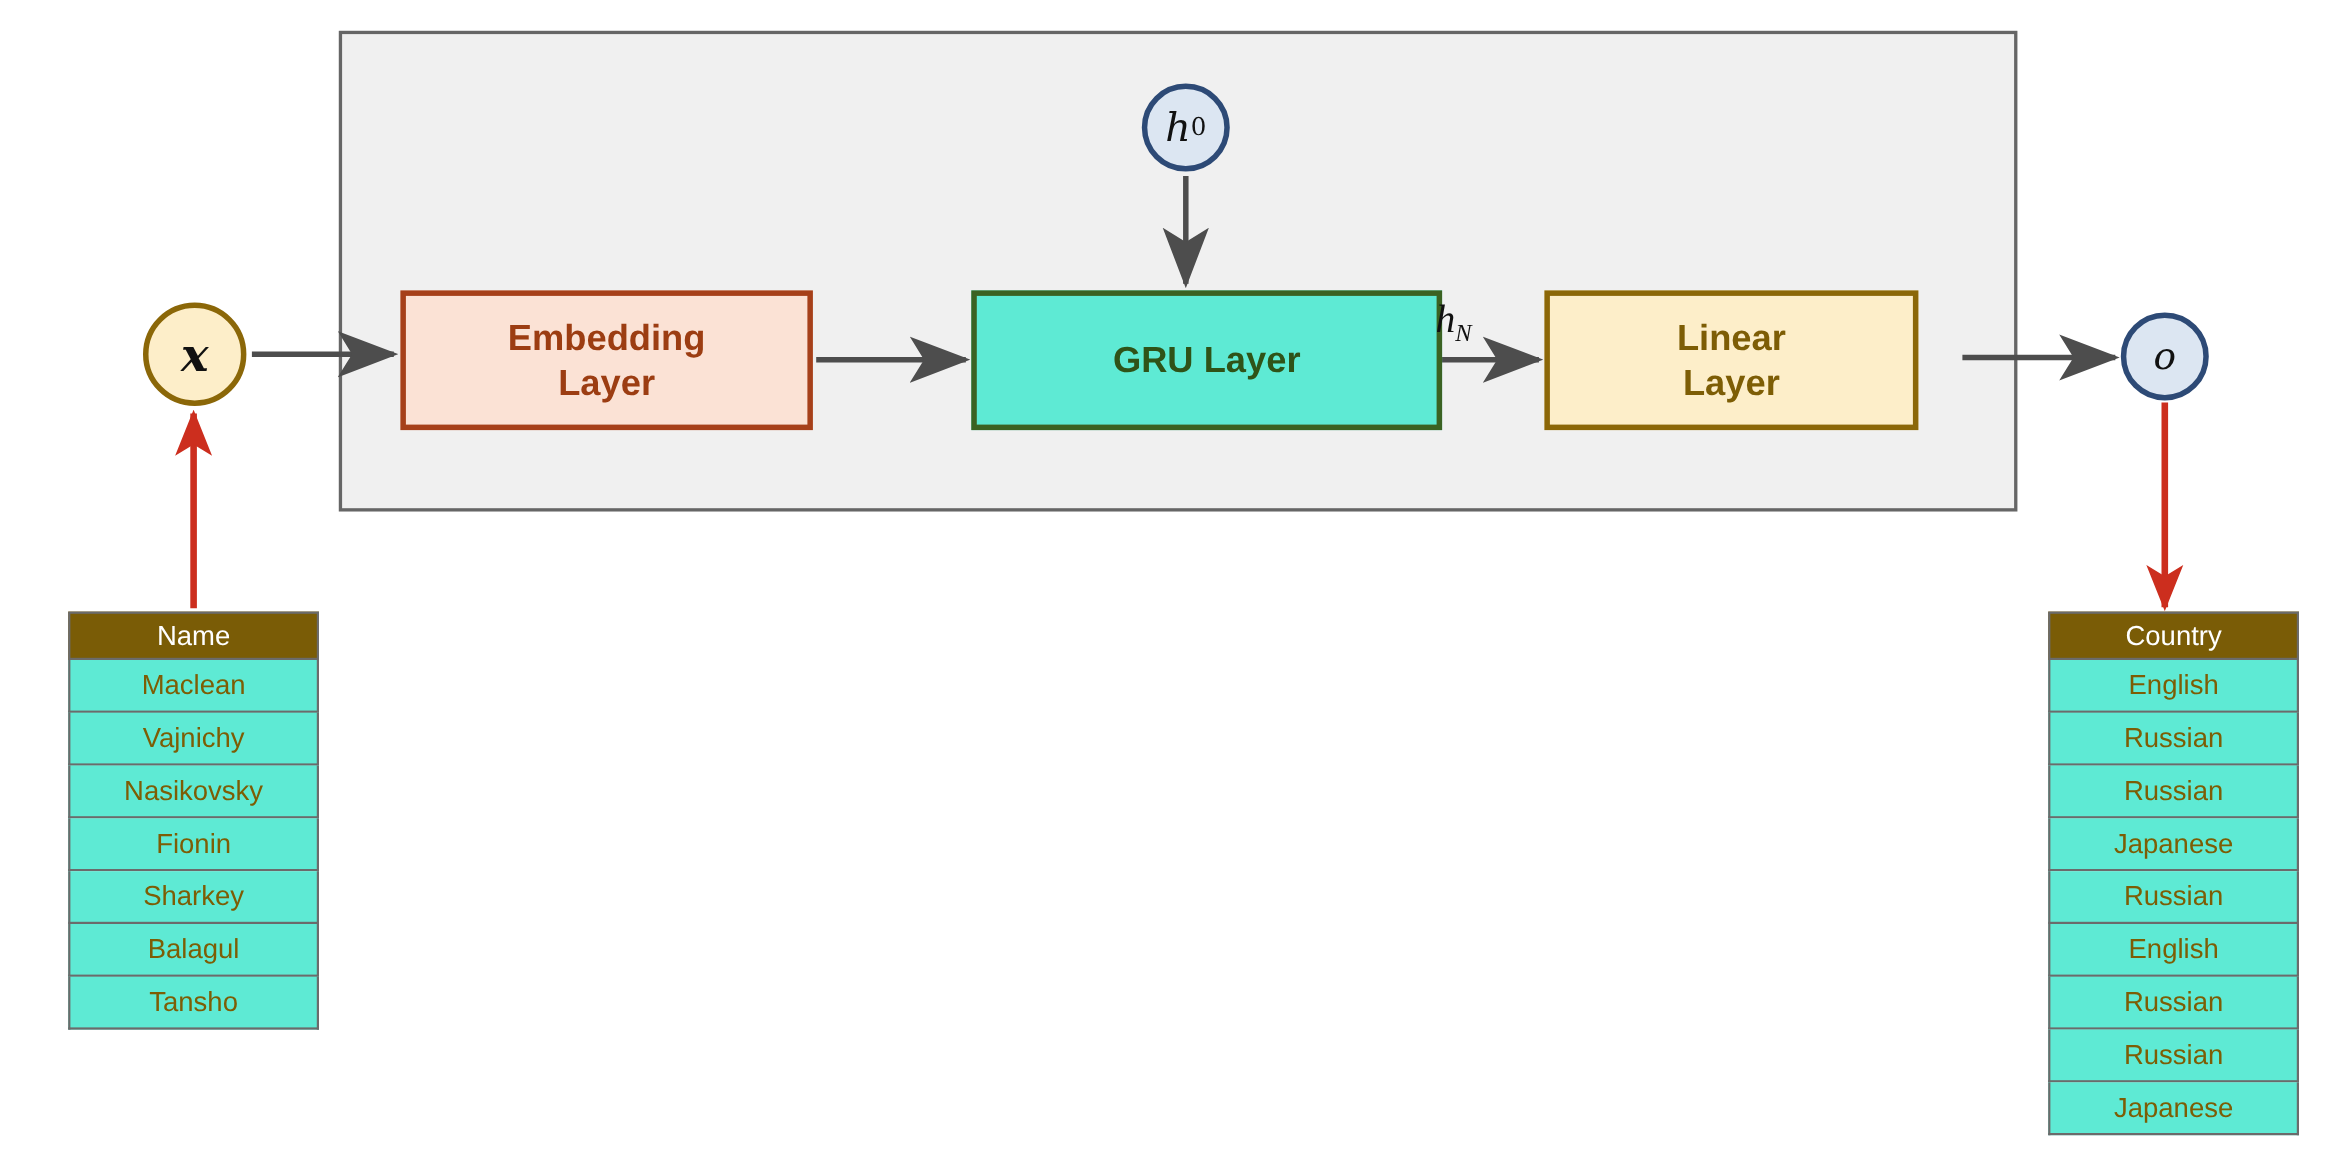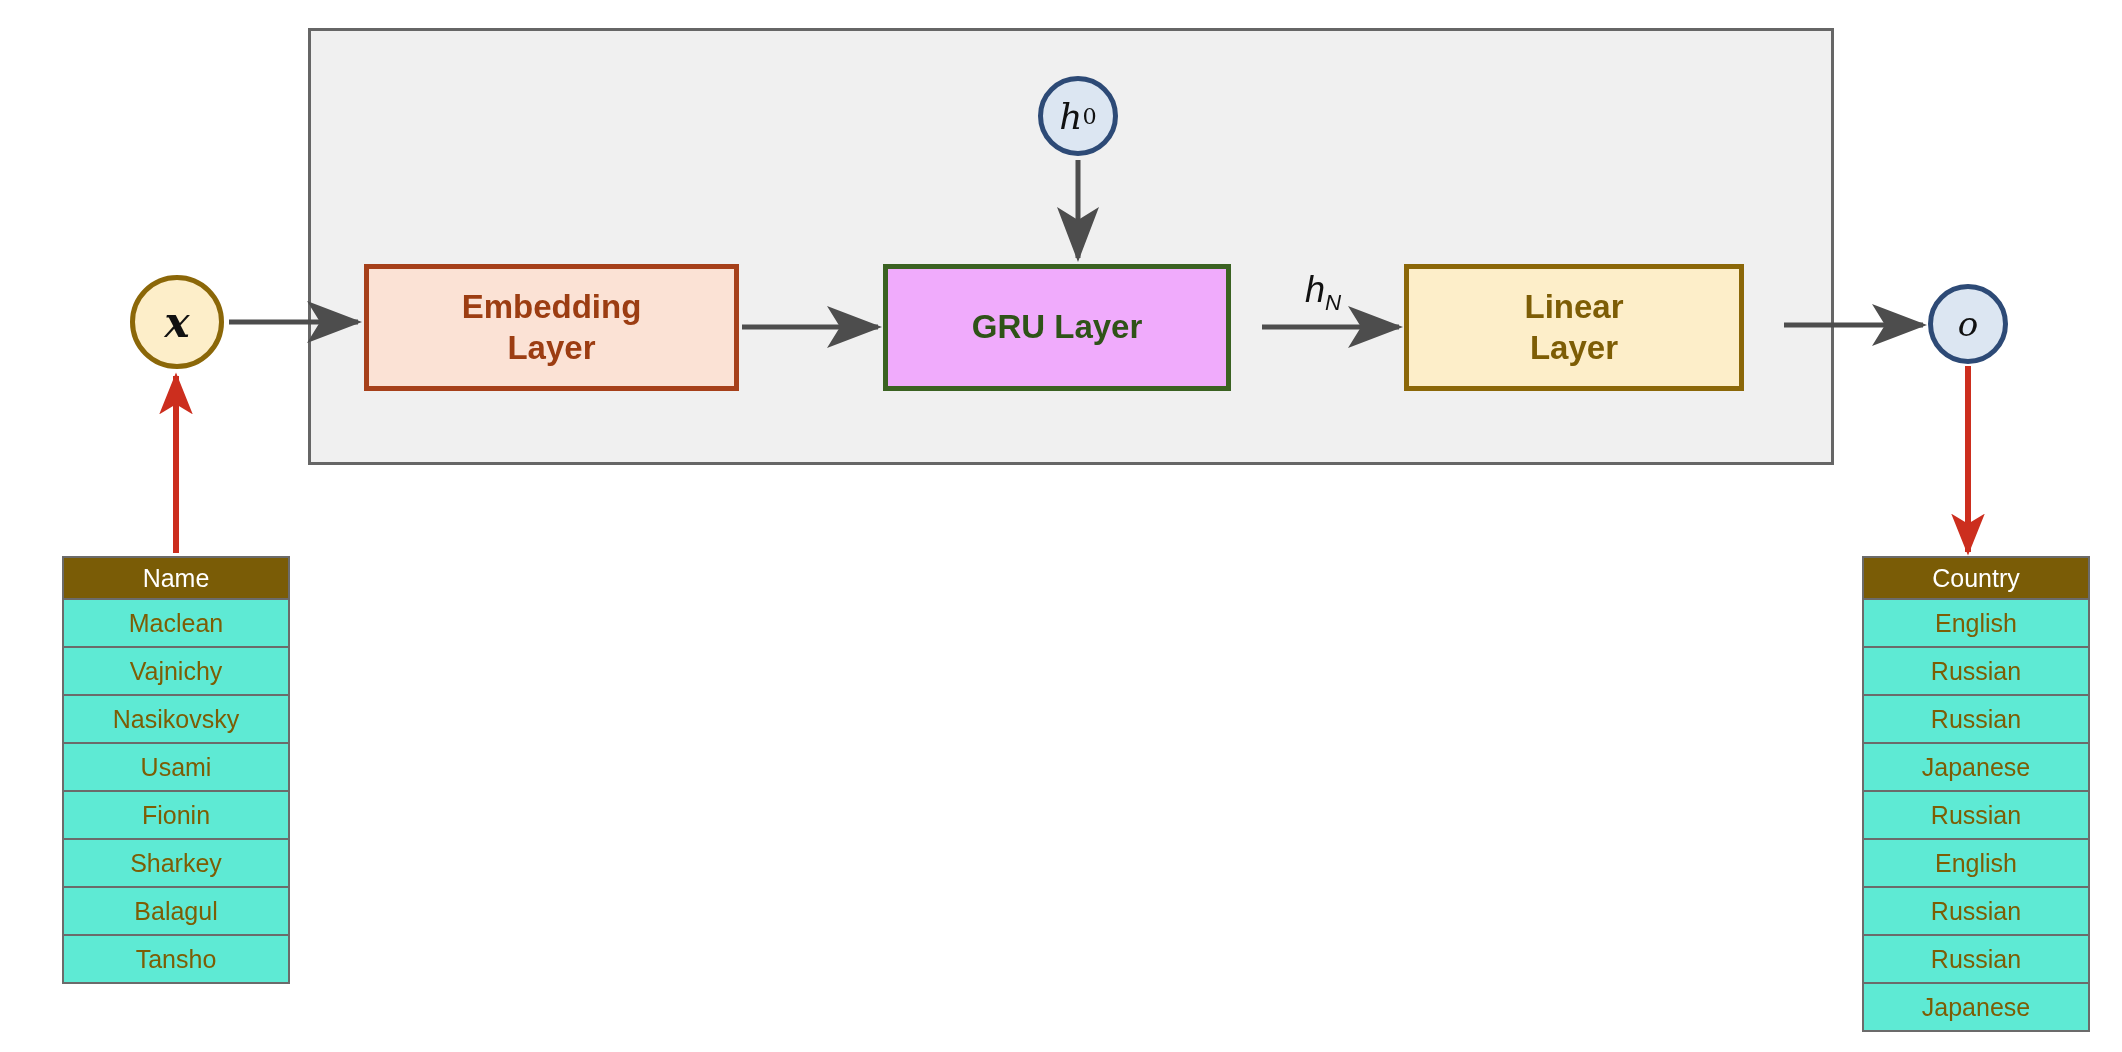--- a/index.html
+++ b/index.html
@@ -52,23 +52,23 @@
     top: 264px;
     width: 375px;
     height: 127px;
     background: #fbe2d5;
     border-color: #a6401a;
     color: #9c3d12;
   }
   .box-gru {
     left: 883px;
     top: 264px;
-    width: 348px;
+    width: 428px;
     height: 127px;
-    background: #f0abfc;
+    background: #5eead4;
     border-color: #3b6222;
     color: #2f5318;
   }
   .box-linear {
     left: 1404px;
     top: 264px;
     width: 340px;
     height: 127px;
     background: #fdeec9;
     border-color: #8b6708;
@@ -124,21 +124,21 @@
   }
   .sub-it {
     font-size: 0.62em;
     vertical-align: sub;
     font-style: italic;
   }
 
   
   .edge-label {
     position: absolute;
-    font-family: Liberation Sans, sans-serif;
+    font-family: Liberation Serif, serif;
     font-style: italic;
     font-size: 36px;
     color: #111111;
     white-space: nowrap;
   }
   .label-hn { left: 1305px; top: 269px; }
 
   
   #arrows {
     position: absolute;
@@ -259,23 +259,20 @@
       <tr>
           <td class="row-cell">Maclean</td>
         </tr>
       <tr>
           <td class="row-cell">Vajnichy</td>
         </tr>
       <tr>
           <td class="row-cell">Nasikovsky</td>
         </tr>
       <tr>
-          <td class="row-cell">Usami</td>
-        </tr>
-      <tr>
           <td class="row-cell">Fionin</td>
         </tr>
       <tr>
           <td class="row-cell">Sharkey</td>
         </tr>
       <tr>
           <td class="row-cell">Balagul</td>
         </tr>
       <tr>
           <td class="row-cell">Tansho</td>

